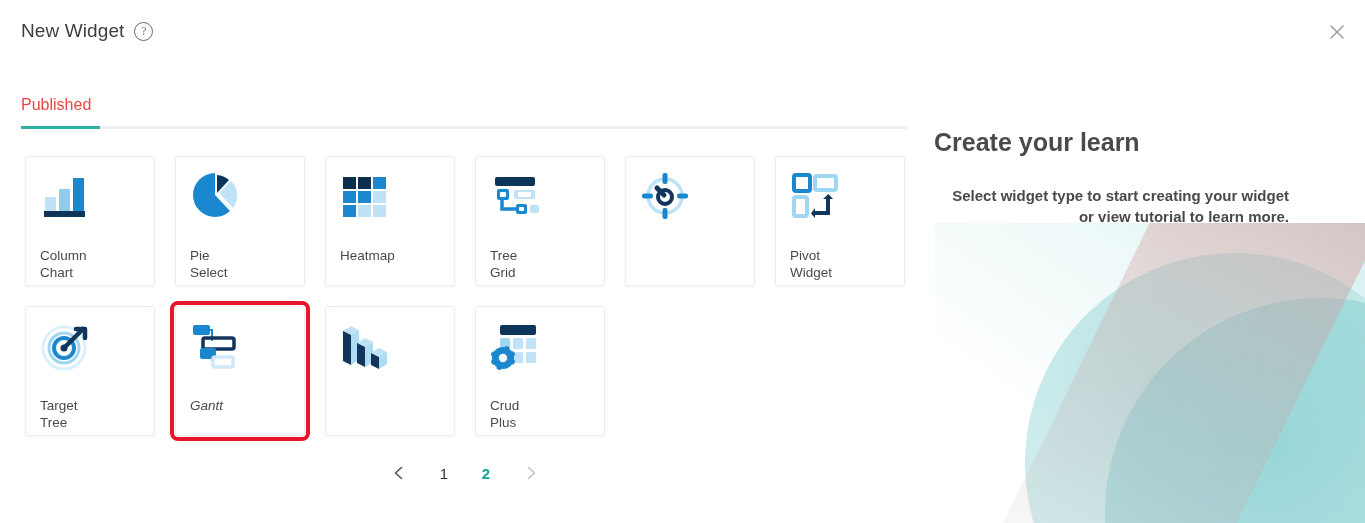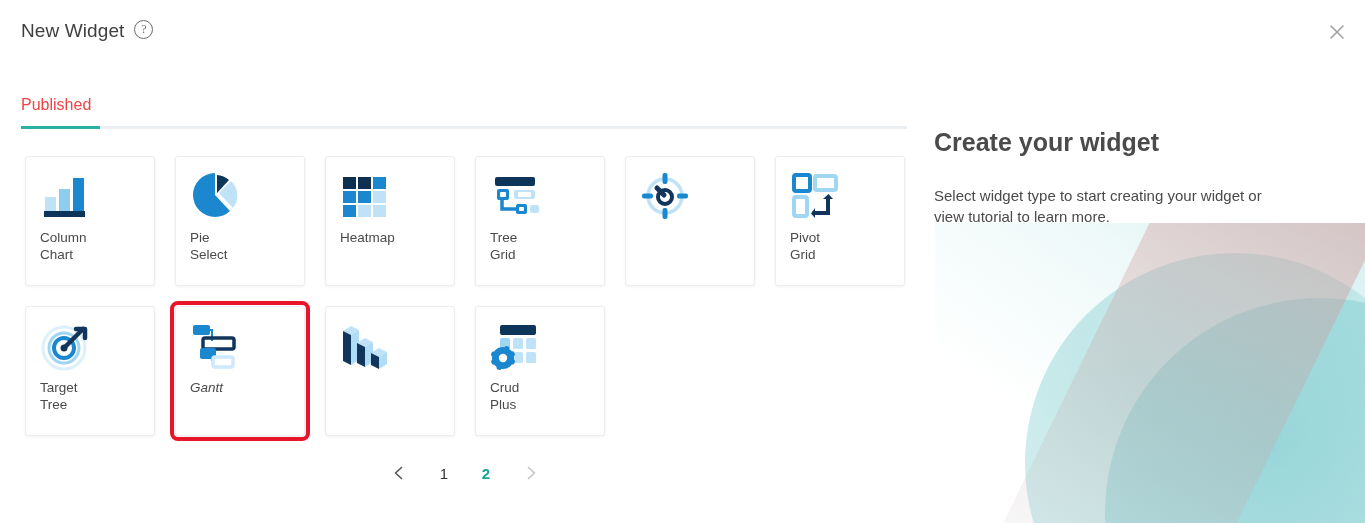--- a/index.html
+++ b/index.html
@@ -55,21 +55,21 @@
     background: linear-gradient(180deg, rgba(214,150,150,0.55) 0%, rgba(206,160,160,0.35) 45%, rgba(190,190,190,0.12) 100%);
     transform: rotate(26deg);
     transform-origin: 50% 0%;
   }
 
   
   .header {
     position: absolute;
     left: 21px; top: 20px;
     display: flex;
-    align-items: flex-start;
+    align-items: center;
     gap: 10px;
   }
   .header-title {
     font-size: 19px;
     color: #3f3f3f;
     letter-spacing: .1px;
   }
   .help-icon {
     width: 19px; height: 19px;
     border: 1.4px solid #6b6b6b;
@@ -142,21 +142,21 @@
     outline: 4px solid #e8142a;
     outline-offset: 1px;
     font-style: italic;
   }
   .card-icon {
     width: 50px; height: 50px;
     display: block;
   }
   .card-icon svg { display: block; }
   .card-label {
-    margin-top: 8px;
+    margin-top: 26px;
     font-size: 13.5px;
     line-height: 17px;
     color: #4a4a4a;
     white-space: pre-line;
   }
 
   
   .pager {
     position: absolute;
     left: 0; top: 462px;
@@ -193,23 +193,24 @@
     margin: 0 0 28px 0;
   }
   .side-para {
     font-size: 15px;
     line-height: 21px;
     color: #5a5a5a;
     margin: 0 0 18px 0;
     max-width: 370px;
   }
   .side-para.bold {
-    font-weight: normal;
+    font-weight: bold;
     color: #4a4a4a;
     max-width: 355px;
+    text-align: right;
   }
 </style>
 </head>
 <body>
 
 <div id="root">
 
   <div class="deco-wrap">
     <div class="deco-wash"></div>
     <div class="deco-circle-a"></div>
@@ -315,21 +316,21 @@
         <svg width="50" height="50" viewBox="0 0 50 50">
           <rect x="4" y="4" width="16" height="16" rx="2" fill="none" stroke="#1b87ce" stroke-width="4"></rect>
           <rect x="25" y="5" width="21" height="14" rx="2" fill="none" stroke="#9fd6f2" stroke-width="4"></rect>
           <rect x="4" y="26" width="13" height="19" rx="2" fill="none" stroke="#9fd6f2" stroke-width="4"></rect>
           <path d="M24 42 L38 42 L38 27" stroke="#12355b" stroke-width="4" fill="none" stroke-linecap="round"></path>
           <path d="M25 37 L21 42.5 L25 47 Z" fill="#12355b"></path>
           <path d="M33 28 L38.5 23 L43 28 Z" fill="#12355b"></path>
         </svg>
       </span>
       <div class="card-label">Pivot
-Grid</div>
+Widget</div>
     </div>
 
     <div class="card">
       <span class="card-icon">
         <svg width="50" height="50" viewBox="0 0 50 50">
           <circle cx="24" cy="27" r="21" stroke="#dcf0fb" stroke-width="3" fill="none"></circle>
           <circle cx="24" cy="27" r="15" stroke="#9fd6f2" stroke-width="3" fill="none"></circle>
           <circle cx="24" cy="27" r="10" stroke="#1b87ce" stroke-width="4" fill="none"></circle>
           <circle cx="24" cy="27" r="3.5" fill="#12355b"></circle>
           <path d="M24 27 L43 8" stroke="#12355b" stroke-width="4.5" stroke-linecap="round"></path>
@@ -404,17 +405,17 @@
     <div class="pg-num inactive">1</div>
     <div class="pg-num active">2</div>
     <div class="pg-chev">
       <svg width="16" height="16" viewBox="0 0 16 16">
         <path d="M5.5 2.5 L11.5 8 L5.5 13.5" stroke="#c3c3c3" stroke-width="1.6" fill="none" stroke-linecap="round" stroke-linejoin="round"></path>
       </svg>
     </div>
   </div>
 
   <div class="side">
-    <h2 class="side-title">Create your widget</h2>
+    <h2 class="side-title">Create your learn</h2>
     <p class="side-para bold">Select widget type to start creating your widget or view tutorial to learn more.</p>
   </div>
 
 </div>
 
 </body></html>

